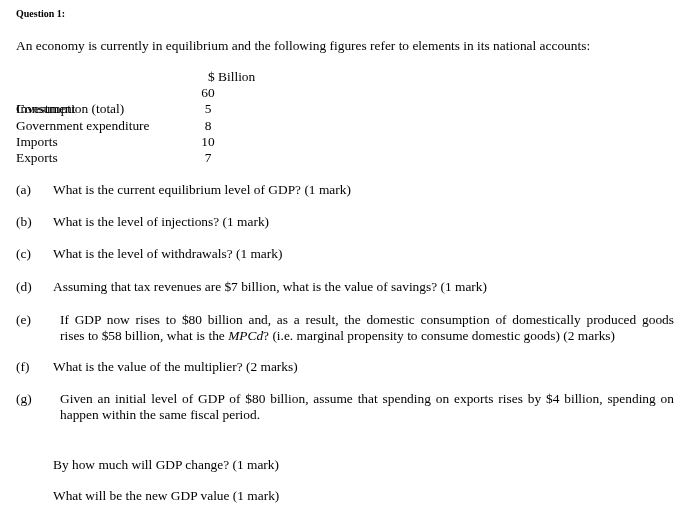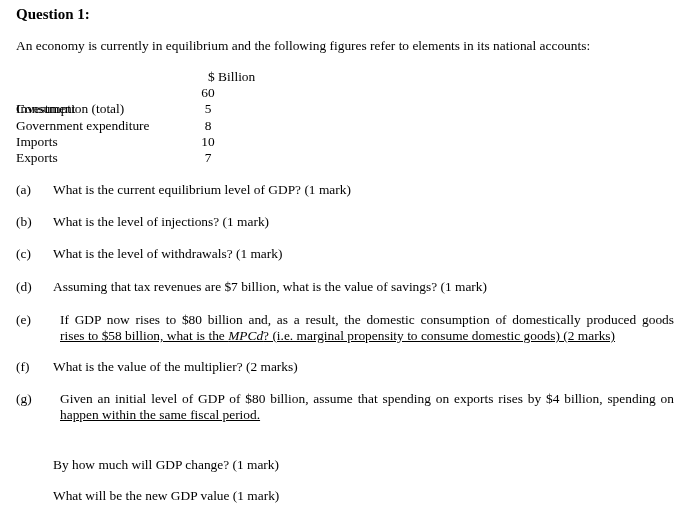--- a/index.html
+++ b/index.html
@@ -14,39 +14,39 @@
       overflow: hidden;
       font-family: "Liberation Serif", "DejaVu Serif", serif;
       font-size: 13.4px;
       color: #000000;
       line-height: 16px;
     }
     .abs { position: absolute; white-space: nowrap; }
     .title {
       left: 16px; top: 6px;
       font-weight: bold;
-      font-size: 15px;
+      font-size: 10px;
     }
     .intro { left: 16px; top: 38px; }
     .tbl-label { left: 16px; }
     .tbl-value { width: 30px; text-align: center; left: 193px; }
     .tbl-header { left: 208px; top: 69px; }
     .q-label { left: 16px; }
     .q-text { left: 53px; }
     .q-multi {
       position: absolute;
       left: 60px;
       width: 614px;
       text-align: justify;
       text-align-last: left;
       white-space: normal;
       line-height: 16px;
     }
     .q-multi .line { display: block; text-align: justify; text-align-last: justify; }
-    .q-multi .line.last { text-align-last: left; text-decoration: underline; }
+    .q-multi .line.last { text-align-last: left; }
     em { font-style: italic; }
   </style>
 </head>
 <body>
 
 <div>
 
   <div class="abs title">Question 1:</div>
 
   <div class="abs intro">An economy is currently in equilibrium and the following figures refer to elements in its national accounts:</div>

